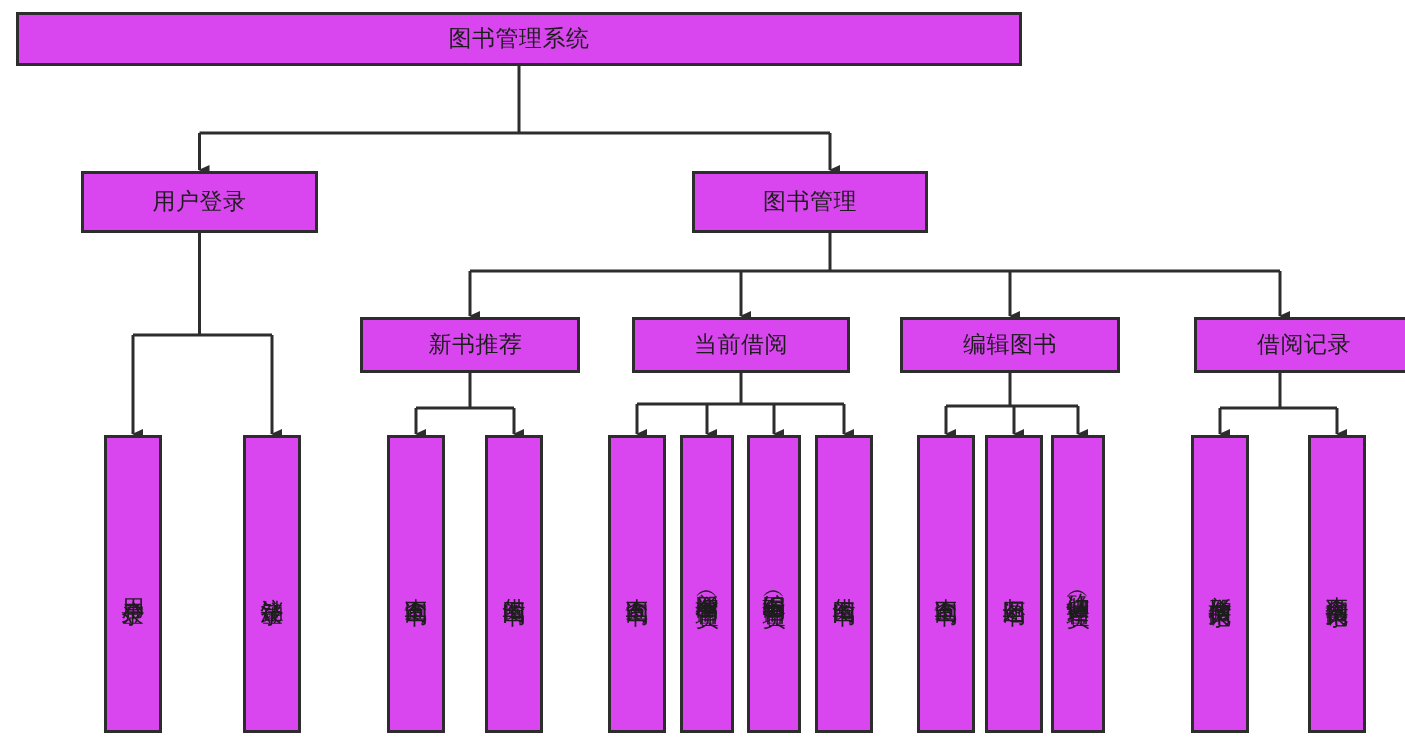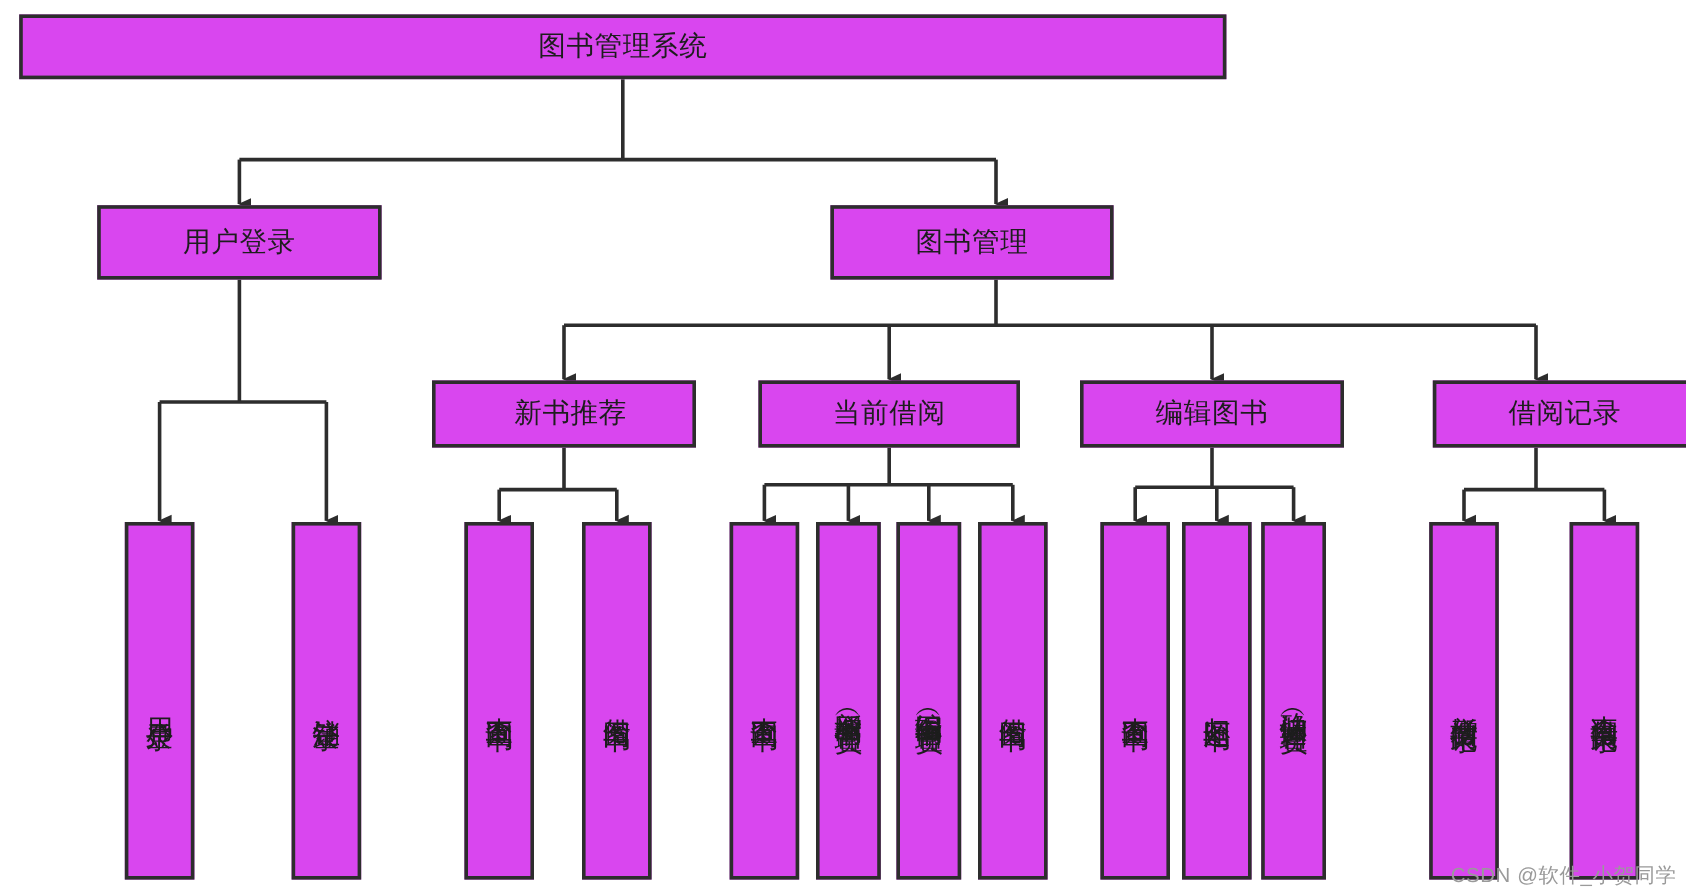--- a/index.html
+++ b/index.html
@@ -173,14 +173,13 @@
         <span class="node-label" style="color: rgb(29, 29, 29);">确认归还（管理员）</span>
       </div>
       <div class="node-box node-vertical" style="left: 1191px; top: 435px; width: 58px; height: 298px; border-color: rgb(45, 45, 45);">
         <span class="node-label" style="color: rgb(29, 29, 29);">新增借阅记录</span>
       </div>
       <div class="node-box node-vertical" style="left: 1308px; top: 435px; width: 58px; height: 298px; border-color: rgb(45, 45, 45);">
         <span class="node-label" style="color: rgb(29, 29, 29);">查询借阅记录</span>
       </div>
     </div>
 
-  <div id="watermark">CSDN @软件_小贺同学</div>
 </div>
 
 </body></html>

